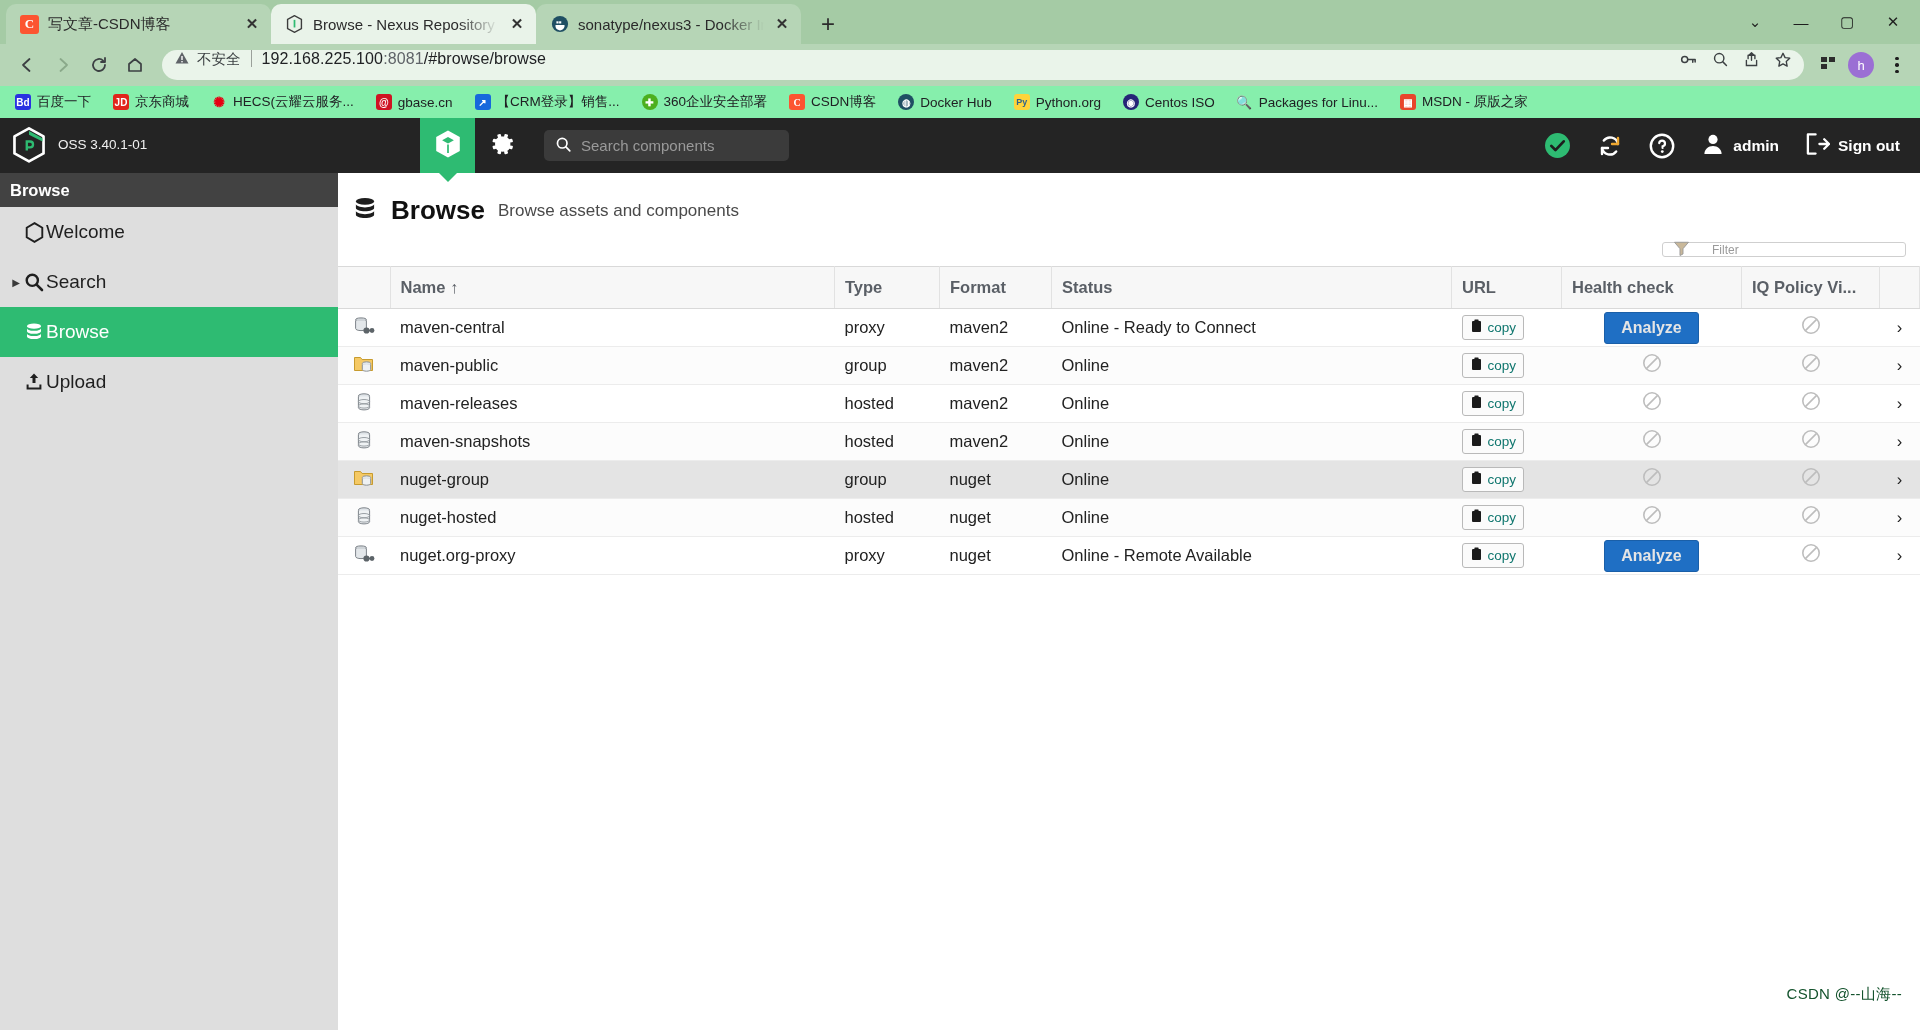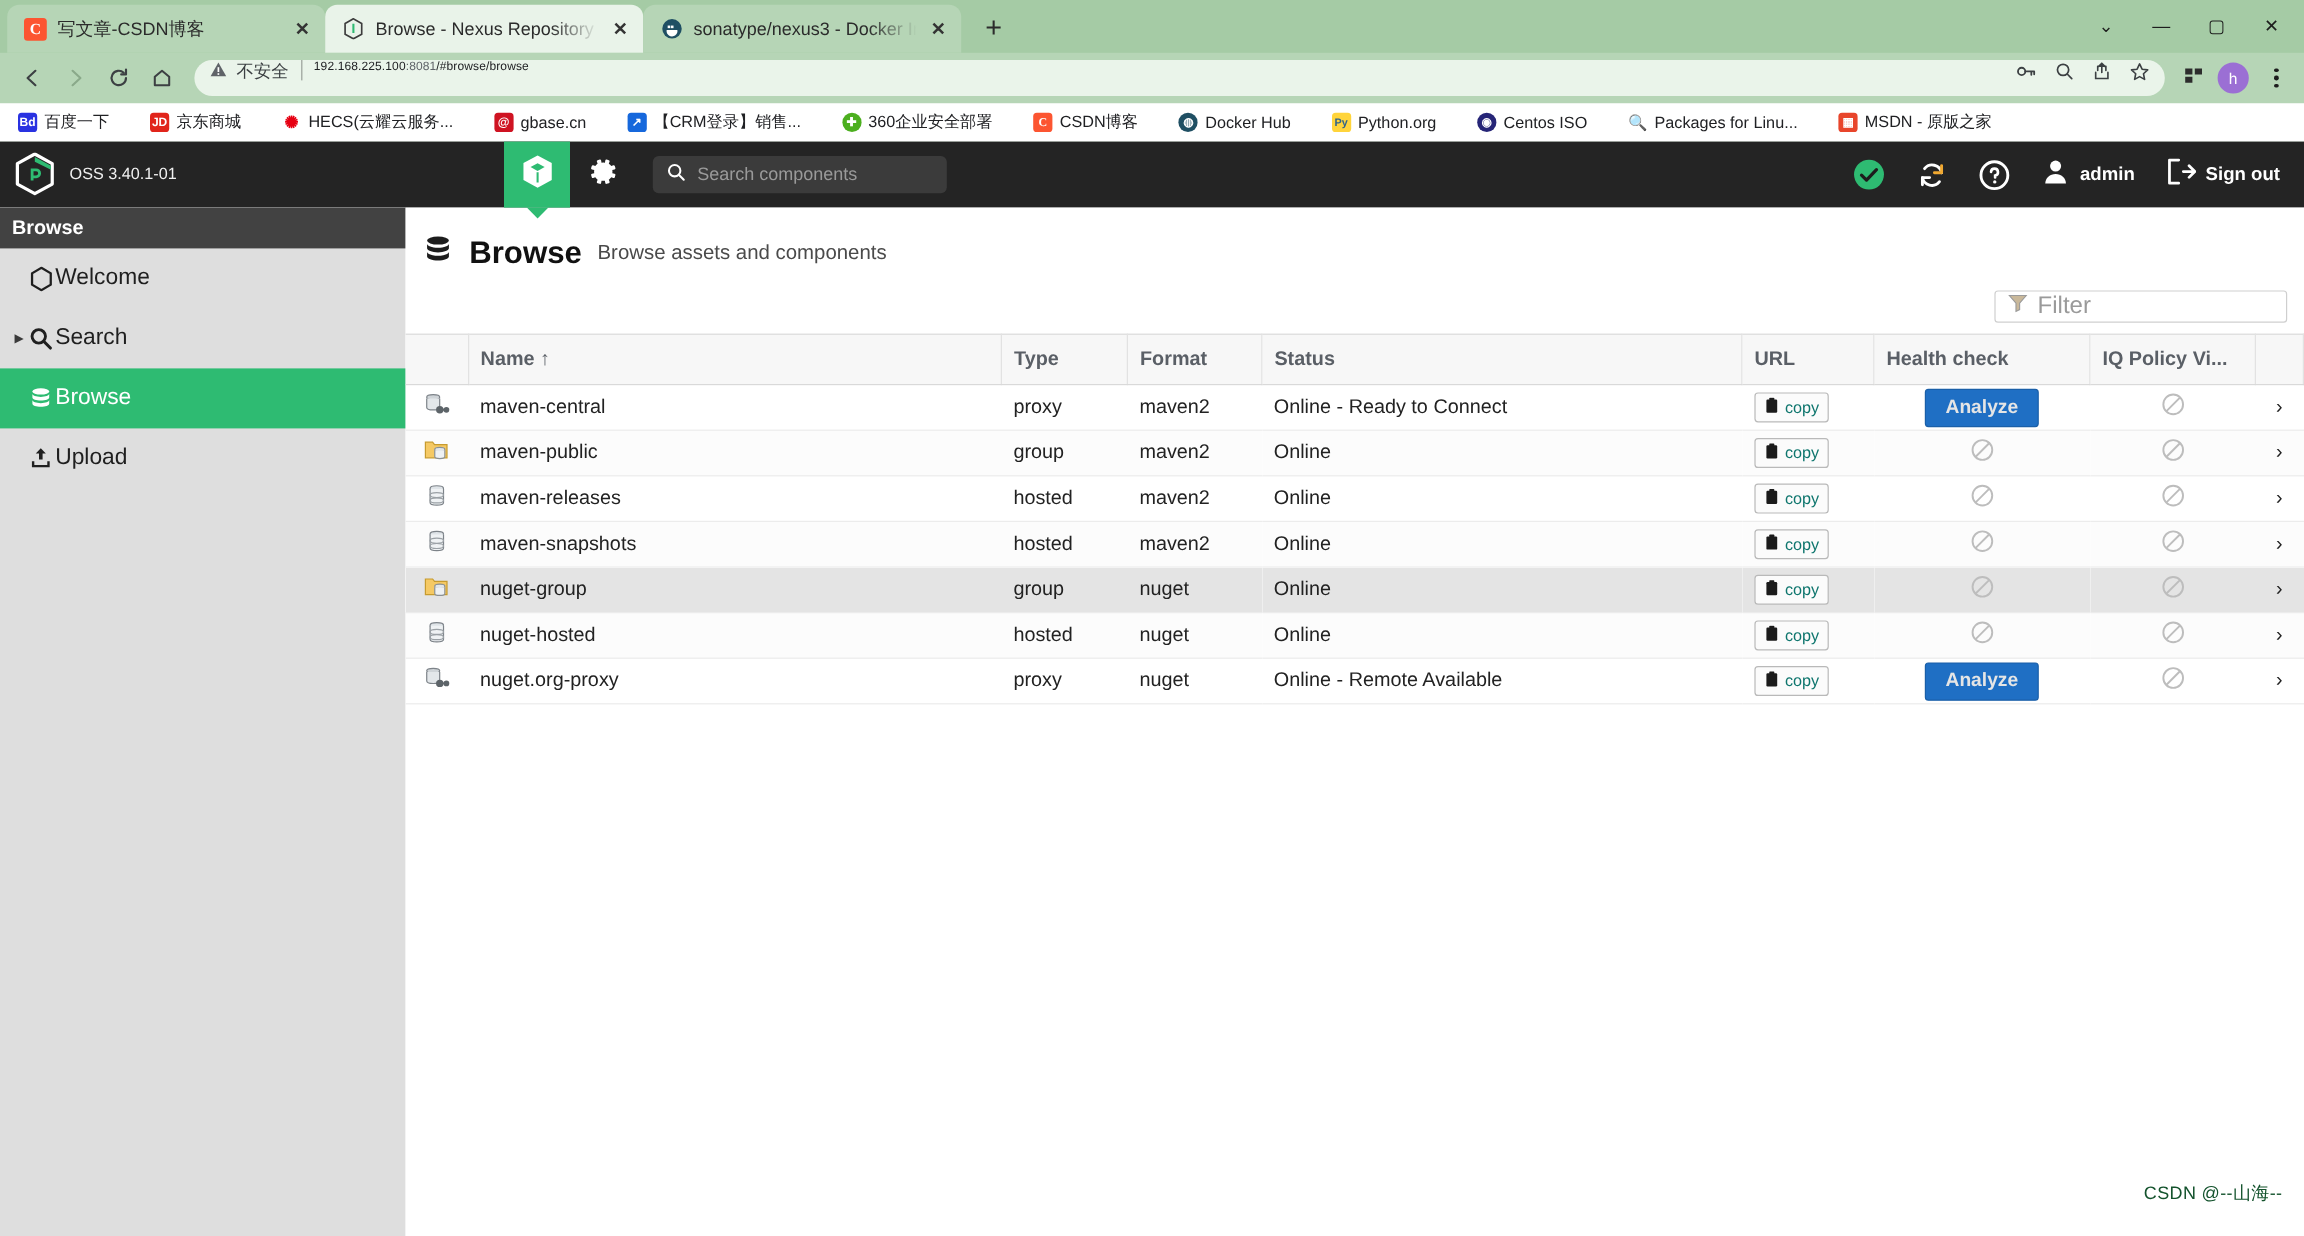--- a/index.html
+++ b/index.html
@@ -71,38 +71,38 @@
   .navbtn.disabled { color:#8aa98a; }
   .omnibox {
     flex:1 1 auto; height:30px; margin-left:8px; margin-right:8px;
     background:#eaf4ea; border-radius:16px;
     display:flex; align-items:flex-start; padding:0 12px; gap:7px;
     font-size:15px; color:#202124; position:relative;
   }
   .omnibox .warn-ico { color:#5f6368; display:flex; align-items:center; }
   .notsecure { color:#3c4043; font-size:14.5px; }
   .divider-v { width:1px; height:17px; background:#9aa09a; margin:0 3px; }
-  .urltext { color:#202124; font-size:10px; letter-spacing:0.1px; }
+  .urltext { color:#202124; font-size:16px; letter-spacing:0.1px; }
   .urltext .dim { color:#5f6368; }
   .omni-icons { margin-left:auto; display:flex; align-items:center; gap:14px; }
   .omni-icons span { cursor:pointer; color:#3c4043; display:flex; }
   .tb-right { display:flex; align-items:center; gap:10px; padding-left:4px; }
   .avatar-pill {
     width:26px; height:26px; border-radius:50%; background:#9b6fd4;
     display:flex; align-items:center; justify-content:center;
     color:#fff; font-size:13px; cursor:pointer;
   }
   .kebab { width:26px; display:flex; flex-direction:column; gap:3px;
     align-items:center; cursor:pointer; }
   .kebab i { width:3.5px; height:3.5px; background:#1d1d1d; border-radius:50%; }
 
   
   .bookmarks {
-    height:32px; display:flex; align-items:center; gap:20px;
-    padding:0 8px; background:#ffffff; font-size:13.5px; color:#202124;
+    height:32px; display:flex; align-items:center; gap:8px;
+    padding:0 8px; background:#86efac; font-size:13.5px; color:#202124;
   }
   .bm { display:flex; align-items:center; gap:6px; padding:4px 7px;
         border-radius:4px; cursor:pointer; white-space:nowrap; }
   .bm .bmico {
     width:16px; height:16px; flex:0 0 16px; border-radius:3px;
     display:flex; align-items:center; justify-content:center;
     font-size:10px; font-weight:bold; color:#fff; overflow:hidden;
   }
 
   
@@ -161,23 +161,23 @@
   
   .nx-main { flex:1 1 auto; background:#fff; min-width:0;
              display:flex; flex-direction:column; }
   .nx-pagehead { display:flex; align-items:center; gap:13px;
                  padding:22px 0 0 14px; }
   .nx-pagehead .ph-title { font-size:26px; font-weight:bold; color:#111; }
   .nx-pagehead .ph-sub { font-size:17px; color:#4a4a4a; }
 
   .filter-row { display:flex; justify-content:flex-end; padding:16px 14px 9px 0; }
   .filter-box {
-    width:244px; height:27px; border:1px solid #cfcfcf; border-radius:3px;
-    display:flex; align-items:center; gap:8px; padding:0 10px;
-    color:#9a9a9a; font-size:20px; cursor:text; background:#fff;
+    width:244px; height:15px; border:1px solid #cfcfcf; border-radius:3px;
+    display:flex; align-items:center; gap:22px; padding:0 10px;
+    color:#9a9a9a; font-size:12px; cursor:text; background:#fff;
   }
 
   table.repo { width:100%; border-collapse:collapse; table-layout:fixed; }
   table.repo th {
     background:#f7f7f7; color:#5a5f66; font-size:16.5px; font-weight:bold;
     text-align:left; padding:11px 10px; border-top:1px solid #d9d9d9;
     border-bottom:1px solid #d9d9d9; border-right:1px solid #e2e2e2;
     white-space:nowrap; overflow:hidden; cursor:pointer;
   }
   table.repo td {

